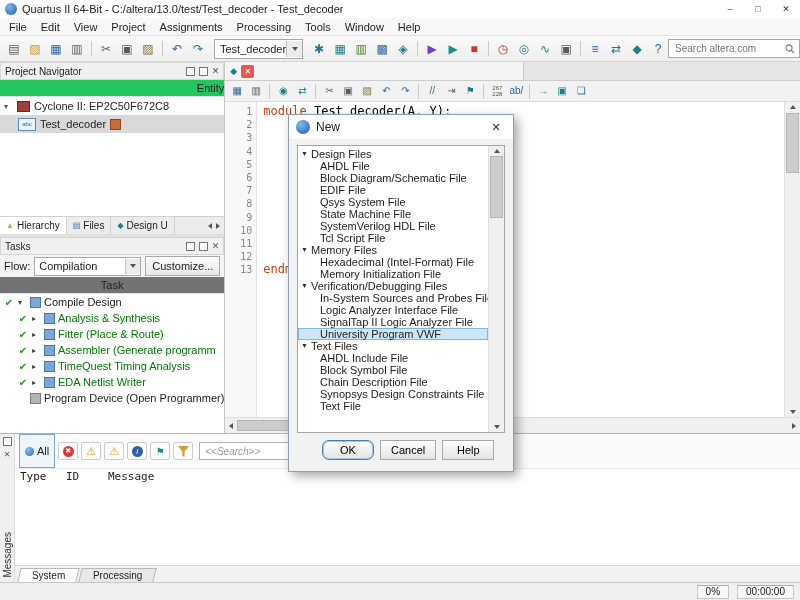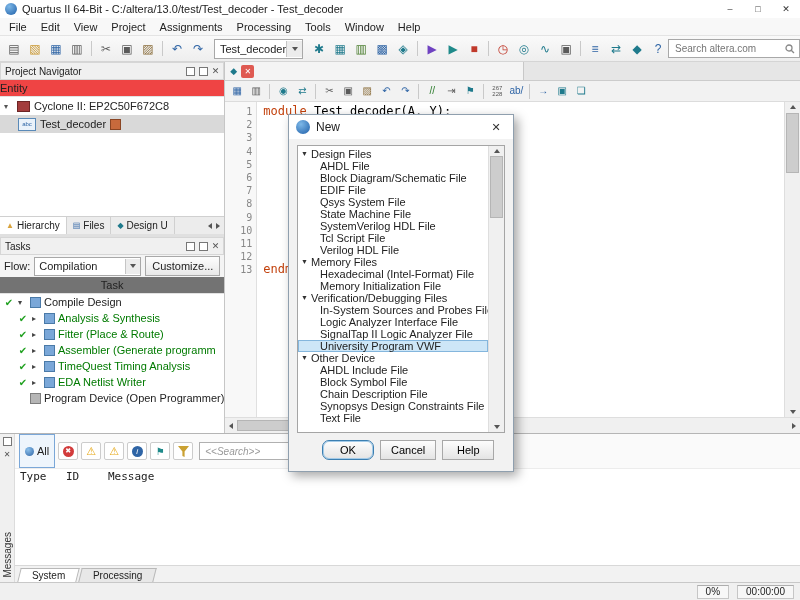--- a/index.html
+++ b/index.html
@@ -36,21 +36,21 @@
 
   
   .main{flex:1;display:flex;min-height:0;}
   .left-col{flex:0 0 205px;display:flex;flex-direction:column;border-right:1px solid #c6c6c6;background:#f4f4f4;}
   .panel-header{flex:0 0 16px;background:#f0f0f0;border:1px solid #d6d6d6;display:flex;align-items:center;padding:0 4px;font-size:10px;}
   .ph-btns{margin-left:auto;display:flex;align-items:center;gap:4px;color:#555;font-size:8px;}
   .mini-sq{width:7px;height:7px;border:1px solid #777;display:inline-block;background:#fff;}
   .ph-x{font-size:9px;line-height:9px;}
 
   .nav-panel{flex:0 0 172px;display:flex;flex-direction:column;border-bottom:3px solid #e0e0e0;}
-  .entity-header{flex:0 0 16px;background:#ef4444;border-bottom:1px solid #e2e2e2;display:flex;align-items:center;justify-content:flex-start;}
+  .entity-header{flex:0 0 16px;background:#22c55e;border-bottom:1px solid #e2e2e2;display:flex;align-items:center;justify-content:flex-end;}
   .tree{flex:1;background:#fff;overflow:hidden;}
   .tree-row{height:18px;display:flex;align-items:center;gap:4px;padding-left:4px;white-space:nowrap;}
   .tree-row .tri{font-size:8px;color:#555;width:9px;}
   .tree-row.child{padding-left:18px;}
   .tree-row.selected{background:#d9d9d9;}
   .device-chip{width:11px;height:9px;background:#a33c3c;border:1px solid #6d2525;display:inline-block;}
   .entity-chip{min-width:14px;height:11px;border:1px solid #5a8ab8;background:#eaf2fa;color:#2e64a5;font-size:6px;display:inline-flex;align-items:center;justify-content:center;padding:0 1px;}
   .inst-chip{width:9px;height:9px;background:#c86a3c;border:1px solid #8a4523;display:inline-block;}
 
   .nav-tabs{flex:0 0 17px;display:flex;align-items:stretch;background:#ececec;border-top:1px solid #d0d0d0;font-size:10px;}
@@ -575,23 +575,20 @@
             </div>
             <div class="list-row item-row">
               <span class="ilabel">State Machine File</span>
             </div>
             <div class="list-row item-row">
               <span class="ilabel">SystemVerilog HDL File</span>
             </div>
             <div class="list-row item-row">
               <span class="ilabel">Tcl Script File</span>
             </div>
-            <div class="list-row item-row">
-              <span class="ilabel">Verilog HDL File</span>
-            </div>
             <div class="list-row group-row">
               <span class="tri">▼</span>
               <span class="glabel">Memory Files</span>
             </div>
             <div class="list-row item-row">
               <span class="ilabel">Hexadecimal (Intel-Format) File</span>
             </div>
             <div class="list-row item-row">
               <span class="ilabel">Memory Initialization File</span>
             </div>
@@ -606,21 +603,21 @@
               <span class="ilabel">Logic Analyzer Interface File</span>
             </div>
             <div class="list-row item-row">
               <span class="ilabel">SignalTap II Logic Analyzer File</span>
             </div>
             <div class="list-row item-row selected">
               <span class="ilabel">University Program VWF</span>
             </div>
             <div class="list-row group-row">
               <span class="tri">▼</span>
-              <span class="glabel">Other Device</span>
+              <span class="glabel">Text Files</span>
             </div>
             <div class="list-row item-row">
               <span class="ilabel">AHDL Include File</span>
             </div>
             <div class="list-row item-row">
               <span class="ilabel">Block Symbol File</span>
             </div>
             <div class="list-row item-row">
               <span class="ilabel">Chain Description File</span>
             </div>

